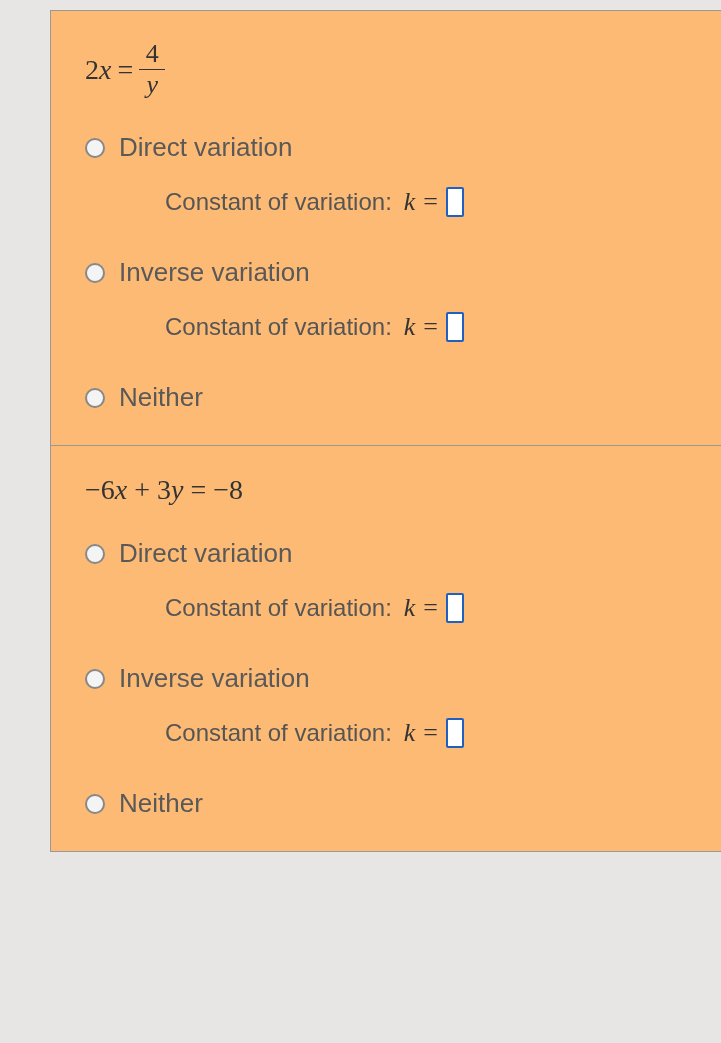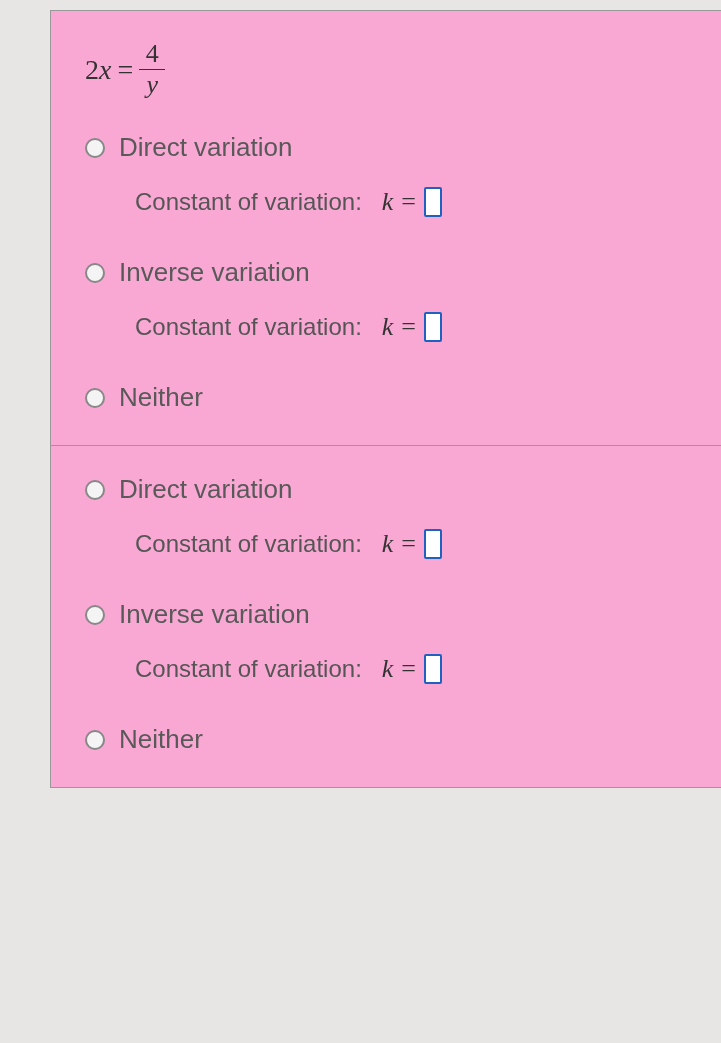--- a/index.html
+++ b/index.html
@@ -9,21 +9,21 @@
       background: #e8e6e4;
       font-family: Verdana, Geneva, sans-serif;
       color: #4a4a4a;
       padding: 0;
       overflow: hidden;
     }
     .container {
       margin: 10px 0 10px 50px;
       border: 1px solid #999;
       border-right: none;
-      background: #f9a8d4;
+      background: #fdba74;
     }
     .question-block {
       padding: 28px 20px 28px 34px;
       border-bottom: 1px solid #999;
     }
     .question-block:last-child {
       border-bottom: none;
     }
     .equation {
       font-family: 'Times New Roman', serif;
@@ -66,25 +66,25 @@
       height: 20px;
       border: 2px solid #888;
       border-radius: 50%;
       background: #f4f4f4;
       flex-shrink: 0;
       cursor: pointer;
     }
     .constant-row {
       display: flex;
       align-items: center;
-      margin-left: 50px;
+      margin-left: 80px;
       margin-bottom: 40px;
       font-size: 24px;
       color: #555;
-      gap: 20px;
+      gap: 12px;
     }
     .keq {
       font-family: 'Times New Roman', serif;
       font-style: italic;
       font-size: 26px;
       color: #333;
       display: flex;
       align-items: center;
       gap: 8px;
     }
@@ -142,20 +142,25 @@
       </span>
     </div>
 
     <div class="option-row" style="margin-bottom:4px">
       <span class="radio"></span>
       <span>Neither</span>
     </div>
   </div>
 
   <div class="question-block">
+    <div class="equation">
+      <span>
+        <span class="upright">−6</span><span>x</span><span class="upright"> + 3</span><span>y</span><span class="upright"> = −8</span>
+      </span>
+    </div>
 
     <div class="option-row">
       <span class="radio"></span>
       <span>Direct variation</span>
     </div>
     <div class="constant-row">
       <span>Constant of variation:</span>
       <span class="keq">
         <span>k</span>
         <span class="upright">=</span>

